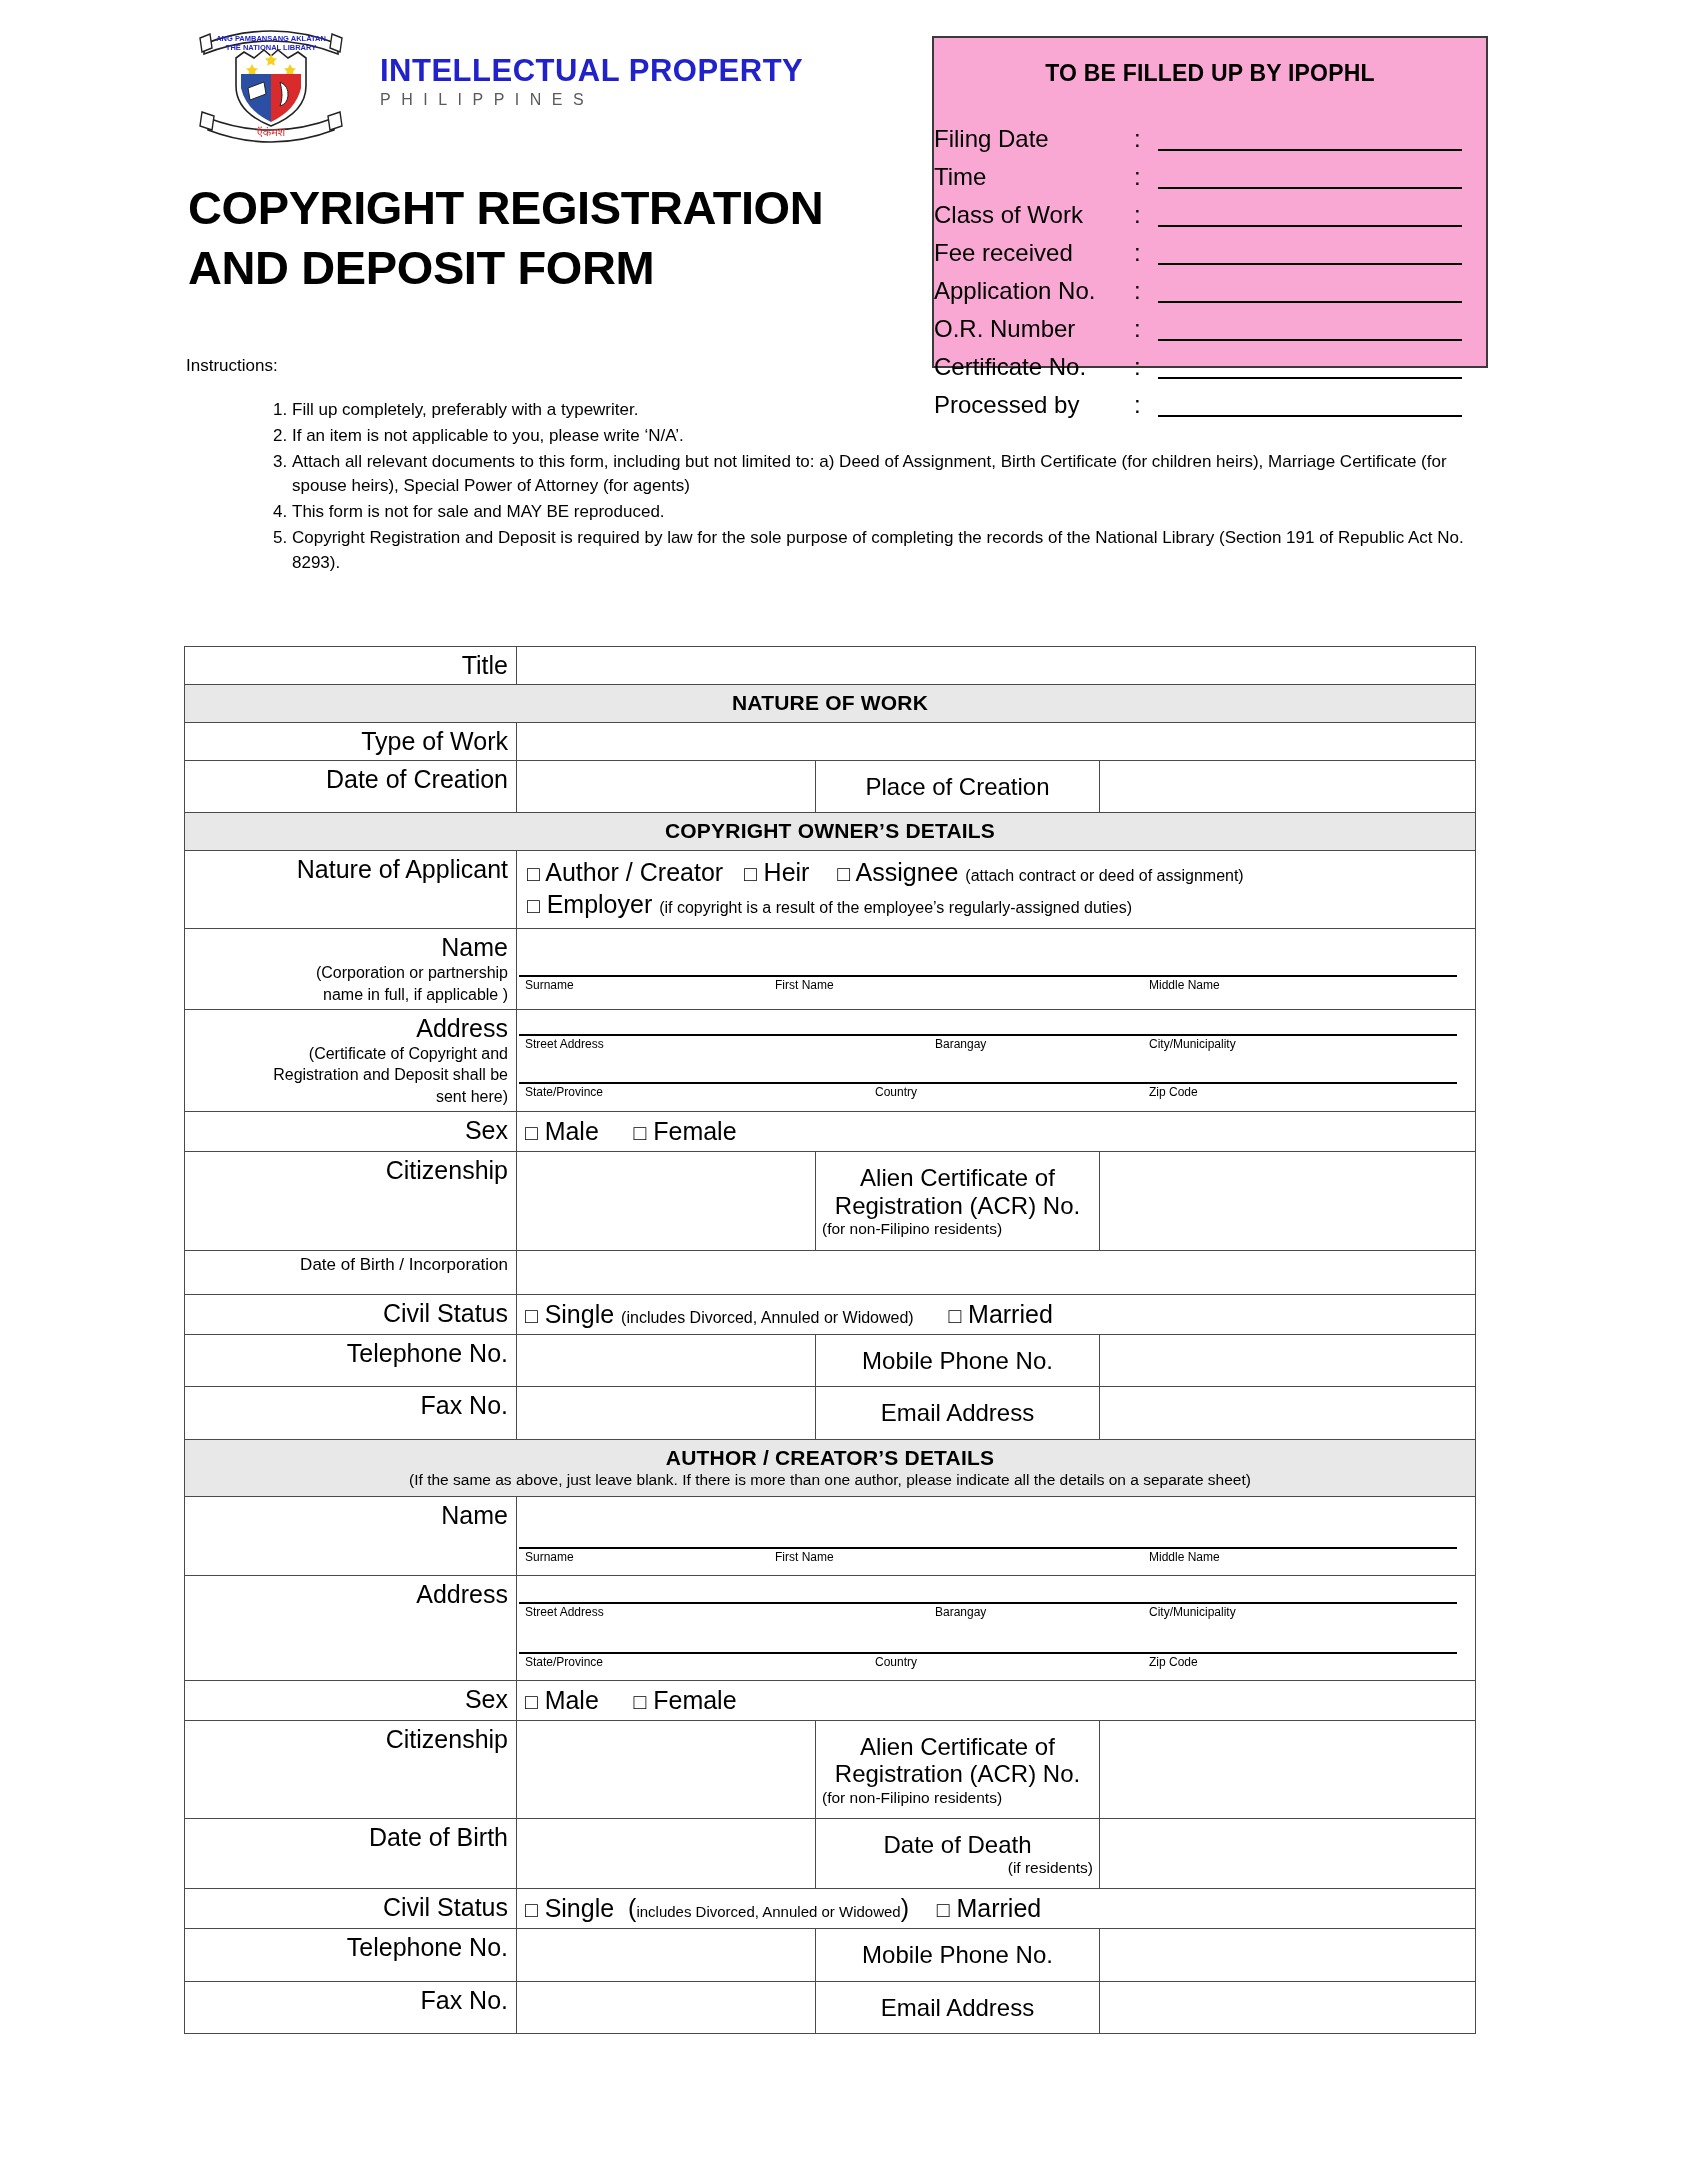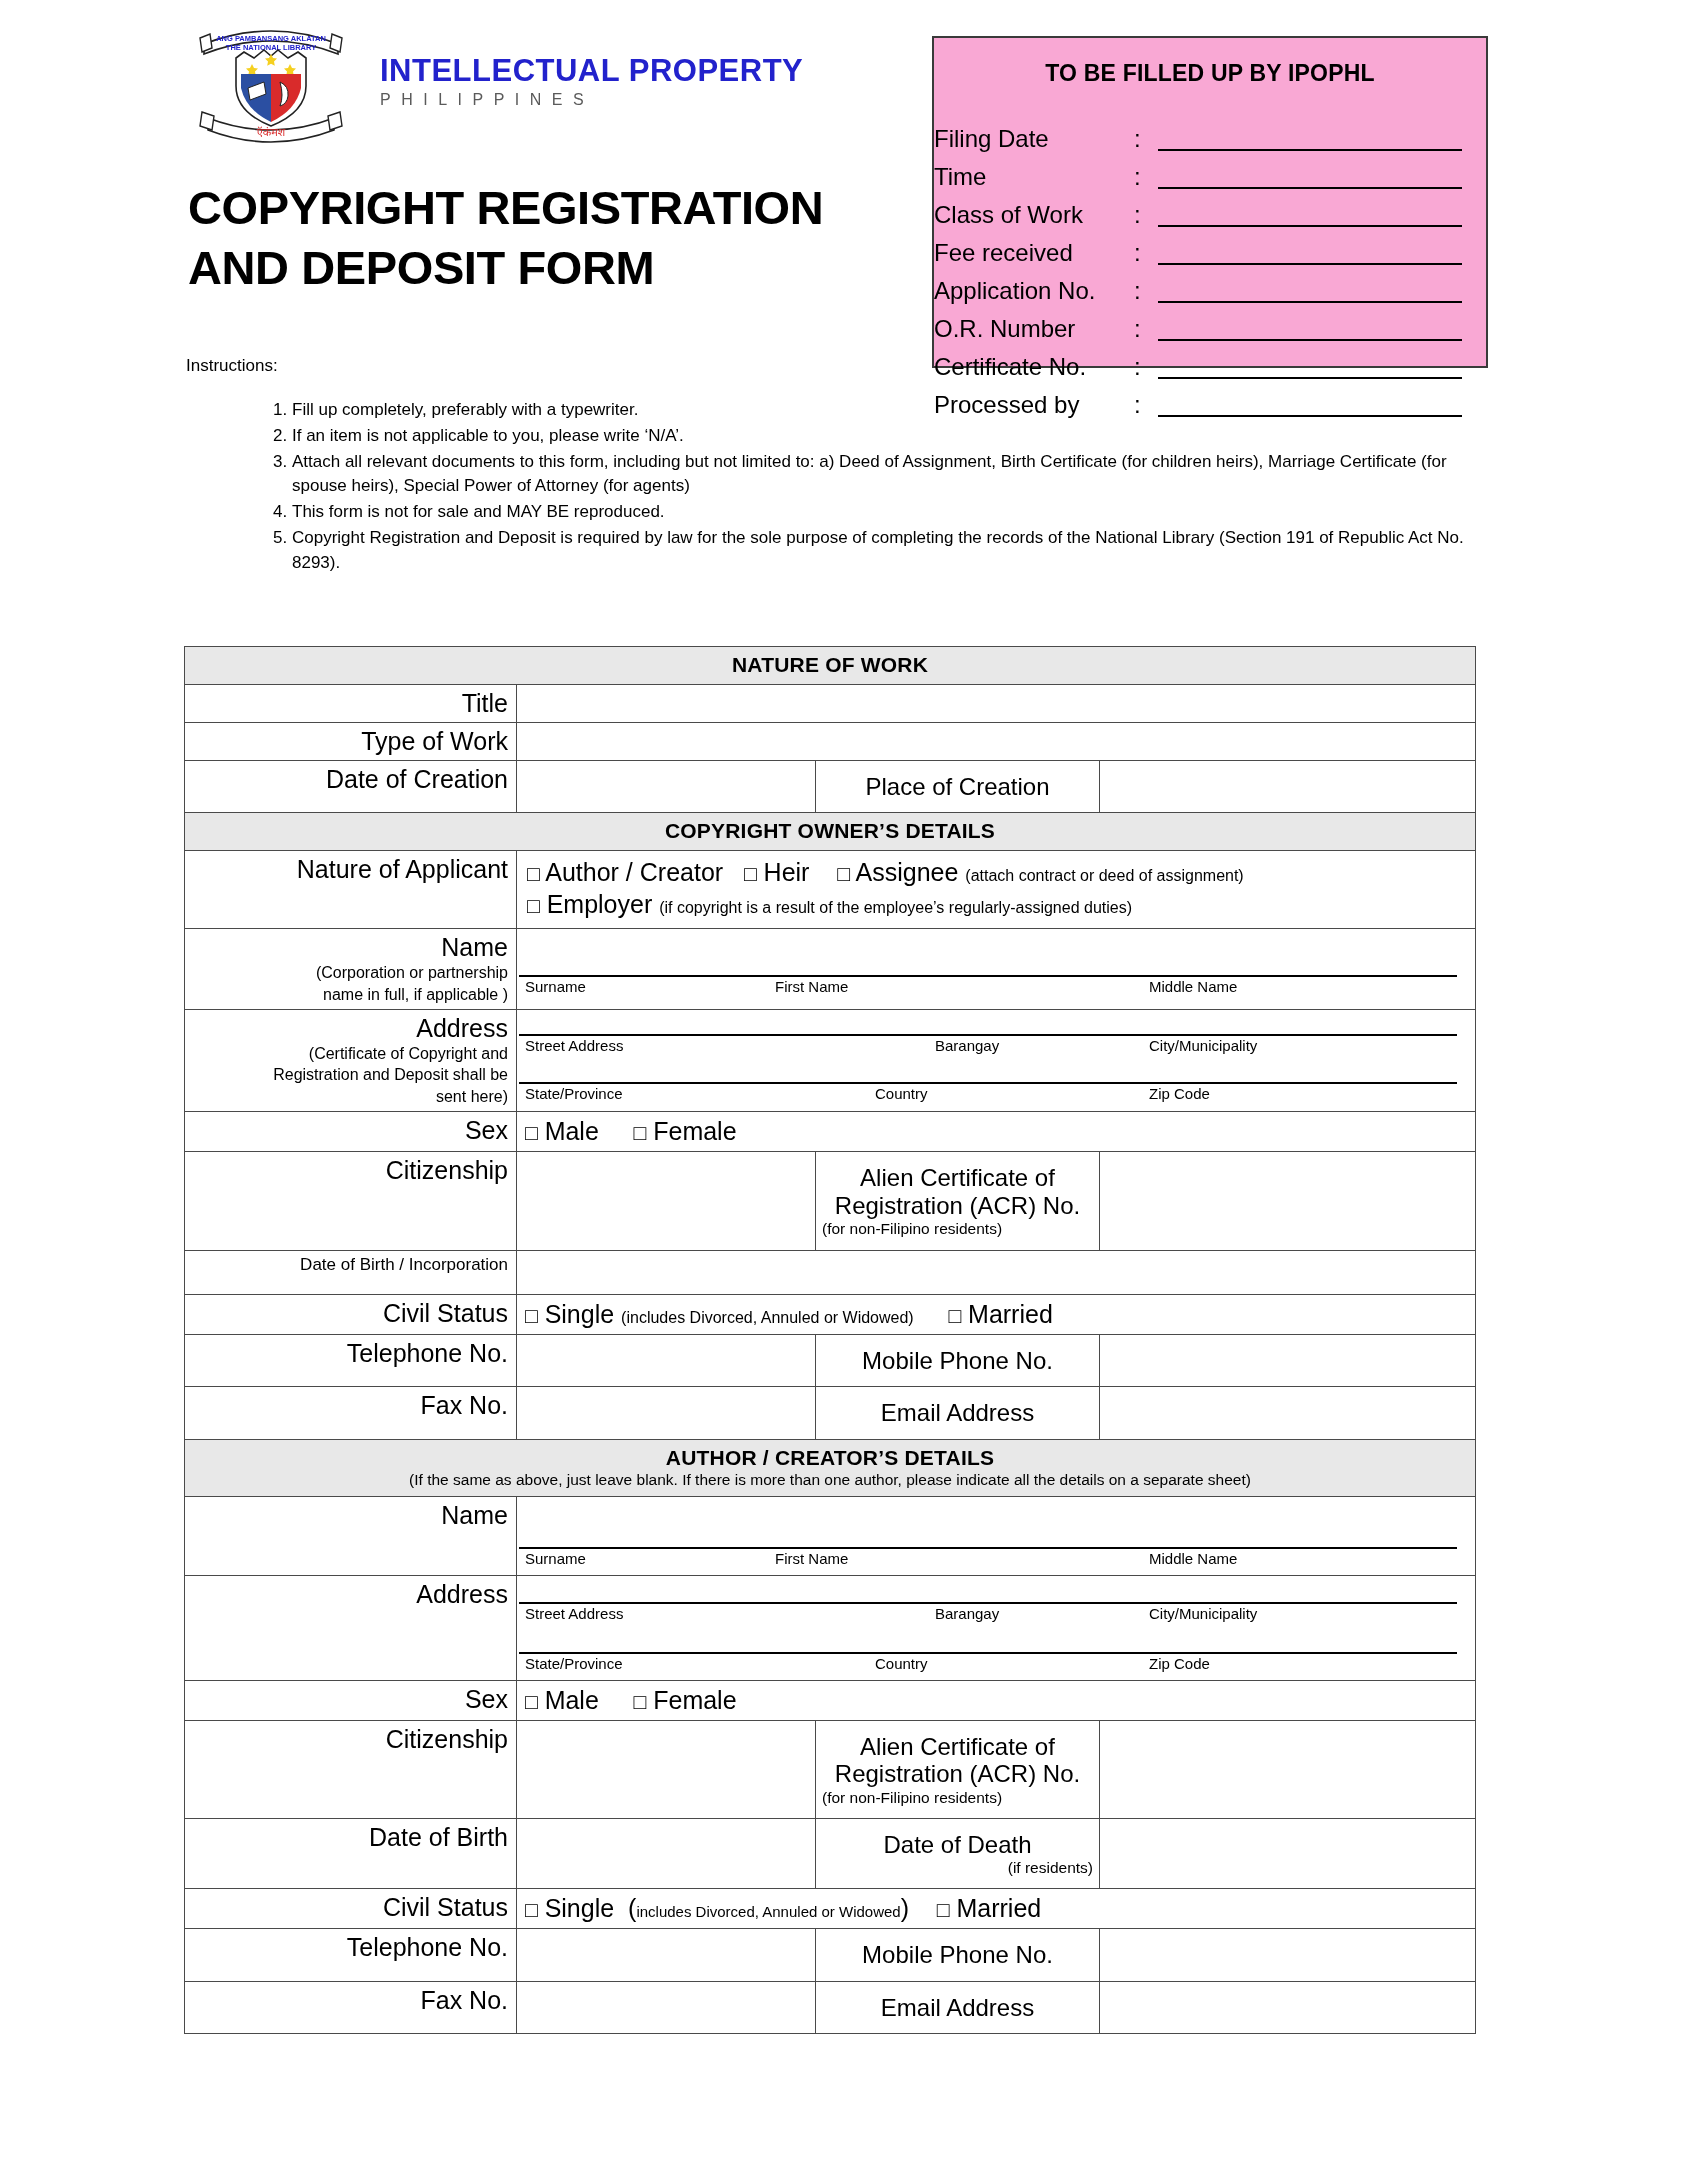--- a/index.html
+++ b/index.html
@@ -109,21 +109,21 @@
 
   .chk { font-size:25px; line-height:1.25; white-space:nowrap; }
   .chk .box { font-size:21px; }
   .note { font-size:16px; }
   .note-sm { font-size:15px; }
 
   .namelines { padding:0 !important; }
   .nl-spacer { height:46px; }
   .nl-rule { border-bottom:2.6px solid #000; margin:0 18px 0 2px; }
   .nl-subs {
-    position:relative; height:26px; font-size:15px;text-align:center;
+    position:relative; height:26px; font-size:12px;text-align:center;
   }
   .nl-subs span { position:absolute; top:1px; }
 
   .ctr-lab {
     text-align:center; font-size:24px; line-height:1.14; padding:12px 6px !important;
   }
   .ctr-lab .sub { display:block; font-size:15.5px; margin-top:1px; }
   .ctr-lab .sub-r { display:block; font-size:15.5px; text-align:right; margin-top:0px; }
 </style>
 </head>
@@ -228,25 +228,25 @@
   <table class="form">
     <colgroup>
       <col style="width:332px">
       <col style="width:299px">
       <col style="width:284px">
       <col style="width:376px">
     </colgroup>
 
     <tbody>
         <tr>
-      <td class="band" colspan="4">NATURE OF WORK</td>
-    </tr>
-    <tr>
       <td class="lab">Title</td>
       <td class="cell blank" colspan="3" style="height:38px"></td>
+    </tr>
+    <tr>
+      <td class="band" colspan="4">NATURE OF WORK</td>
     </tr>
     <tr>
       <td class="lab">Type of Work</td>
       <td class="cell blank" colspan="3" style="height:38px"></td>
     </tr>
     <tr>
       <td class="lab">Date of Creation</td>
       <td class="cell blank" style="height:38px"></td>
       <td class="ctr-lab">Place of Creation</td>
       <td class="cell blank"></td>

